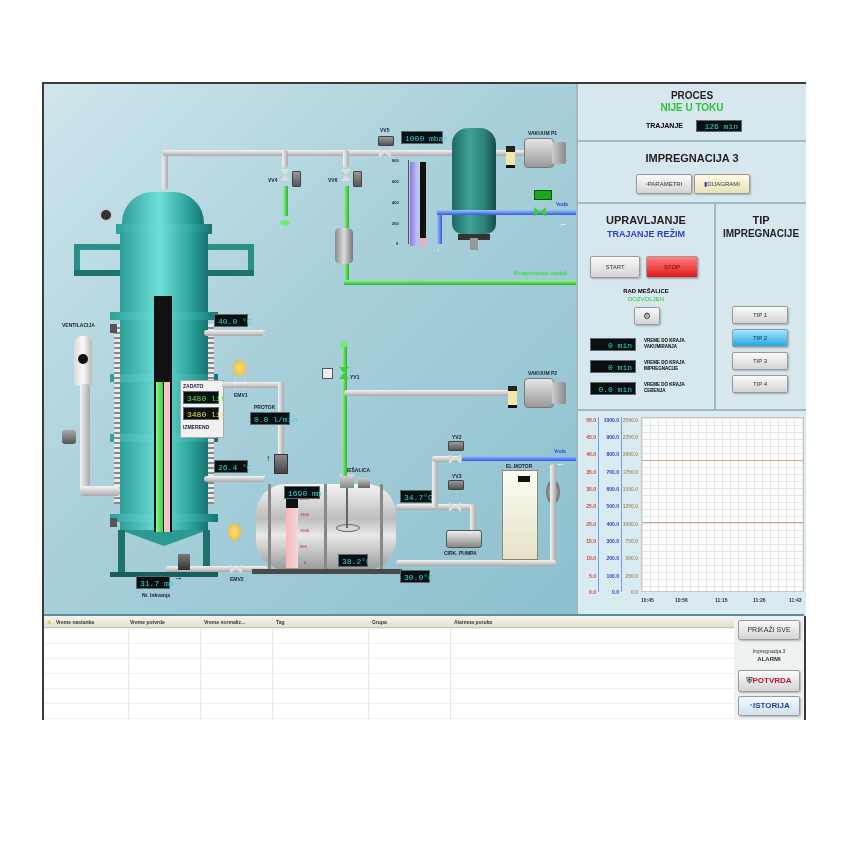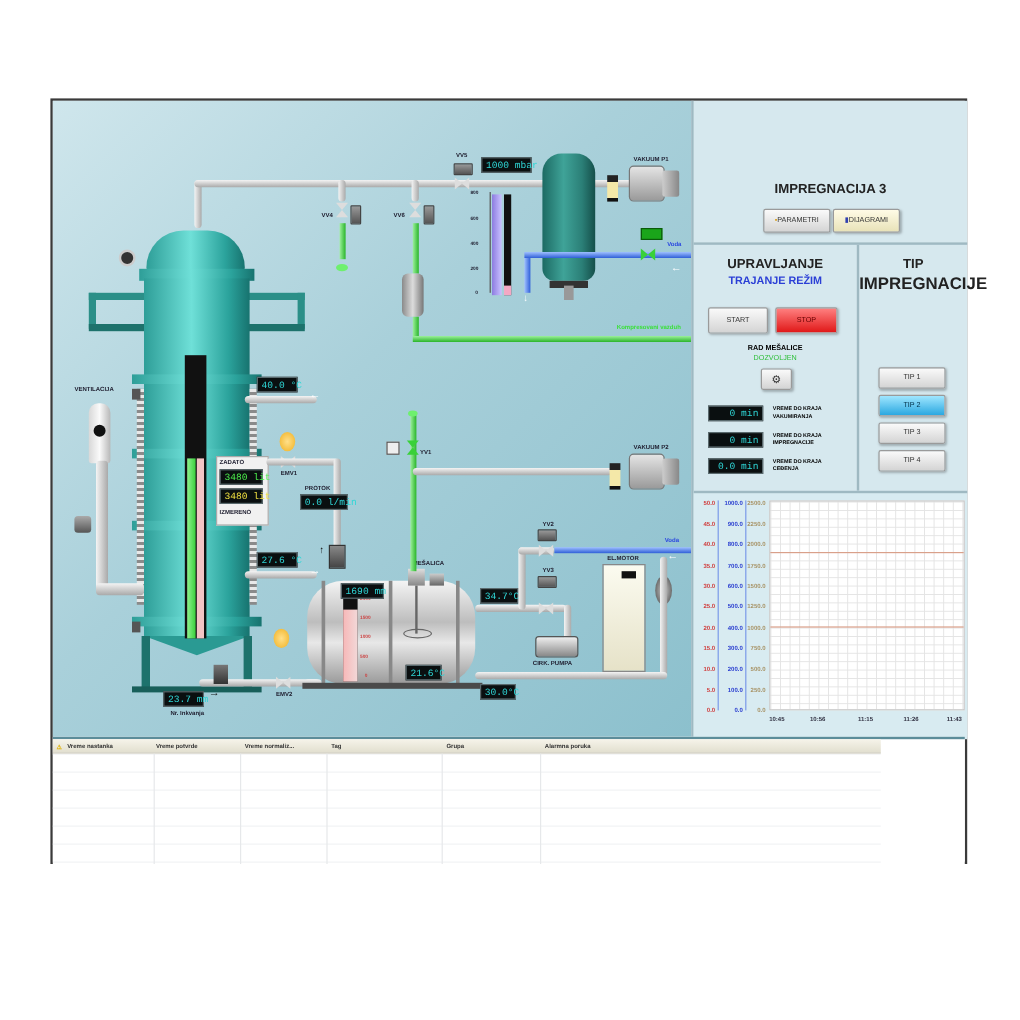--- a/index.html
+++ b/index.html
@@ -135,40 +135,40 @@
 
     <div class="abs" style="left:136px;top:296px;width:42px;height:56px;background:#f1f1f1;border:1px solid #aaa;"></div>
     <div class="lbl" style="left:139px;top:299px;">ZADATO</div>
     <div class="lcd g" style="left:139px;top:307px;width:36px;">3480 lit</div>
     <div class="lcd y" style="left:139px;top:323px;width:36px;">3480 lit</div>
     <div class="lbl" style="left:139px;top:340px;">IZMERENO</div>
 
     <div class="lcd" style="left:170px;top:230px;width:34px;">40.0 °C</div>
     <div class="pipe-h" style="left:160px;top:246px;width:60px;"></div>
     <div class="abs" style="left:214px;top:240px;color:#fff;font-size:9px;">←</div>
-    <div class="lcd" style="left:170px;top:376px;width:34px;">27.6 °C</div>
+    <div class="lcd" style="left:170px;top:376px;width:34px;">26.4 °C</div>
     <div class="pipe-h" style="left:160px;top:392px;width:60px;"></div>
     <div class="abs" style="left:214px;top:386px;color:#fff;font-size:9px;">→</div>
 
     <div class="abs" style="left:189px;top:276px;width:13px;height:16px;background:radial-gradient(#ffe08a,#f0b020);border-radius:50%;"></div>
     <div class="valve" style="left:190px;top:296px;"></div>
     <div class="lbl" style="left:190px;top:308px;">EMV1</div>
     <div class="pipe-h" style="left:178px;top:298px;width:60px;"></div>
     <div class="pipe-v" style="left:234px;top:298px;height:75px;"></div>
     <div class="lbl" style="left:210px;top:320px;">PROTOK</div>
     <div class="lcd" style="left:206px;top:328px;width:40px;">0.0 l/min</div>
     <div class="abs" style="left:230px;top:370px;width:12px;height:18px;background:linear-gradient(#888,#444);border:1px solid #333;"></div>
     <div class="abs" style="left:222px;top:370px;color:#111;font-size:8px;">↑</div>
 
     <div class="abs" style="left:184px;top:440px;width:13px;height:16px;background:radial-gradient(#ffe08a,#f0b020);border-radius:50%;"></div>
     <div class="pipe-h" style="left:122px;top:482px;width:100px;"></div>
     <div class="valve" style="left:186px;top:480px;"></div>
     <div class="lbl" style="left:186px;top:492px;">EMV2</div>
     <div class="abs" style="left:134px;top:470px;width:12px;height:16px;background:linear-gradient(#777,#333);"></div>
-    <div class="lcd" style="left:92px;top:492px;width:34px;">23.7 mm</div>
+    <div class="lcd" style="left:92px;top:492px;width:34px;">31.7 mm</div>
     <div class="abs" style="left:130px;top:488px;color:#111;font-size:9px;">→</div>
     <div class="lbl" style="left:98px;top:508px;">Nr. Inkvanja</div>
 
     <div class="lbl" style="left:18px;top:238px;">VENTILACIJA</div>
     <div class="abs" style="left:30px;top:252px;width:18px;height:50px;background:linear-gradient(90deg,#d8d8d8,#fafafa,#b8b8b8);border-radius:8px 8px 2px 2px;"></div>
     <div class="abs" style="left:34px;top:270px;width:10px;height:10px;background:#111;border-radius:50%;"></div>
     <div class="pipe-v" style="left:36px;top:300px;height:110px;width:10px;"></div>
     <div class="pipe-h" style="left:36px;top:402px;width:40px;height:10px;"></div>
     <div class="abs" style="left:18px;top:346px;width:14px;height:14px;background:linear-gradient(#aaa,#555);border-radius:3px;"></div>
     <div class="abs" style="left:55px;top:124px;width:10px;height:10px;background:#333;border-radius:50%;border:2px solid #ccc;"></div>
@@ -184,21 +184,21 @@
 
     <div class="abs" style="left:242px;top:412px;width:12px;height:72px;background:#111;">
         <div style="position:absolute;bottom:0;left:0;width:12px;height:60px;background:linear-gradient(90deg,#f7b8b8,#f2d8d8);"></div>
       </div>
     <div class="lbl" style="left:256px;top:412px;font-size:4px;color:#c44;">2000</div>
     <div class="lbl" style="left:256px;top:428px;font-size:4px;color:#c44;">1500</div>
     <div class="lbl" style="left:256px;top:444px;font-size:4px;color:#c44;">1000</div>
     <div class="lbl" style="left:256px;top:460px;font-size:4px;color:#c44;">500</div>
     <div class="lbl" style="left:260px;top:476px;font-size:4px;color:#c44;">0</div>
     <div class="lcd" style="left:240px;top:402px;width:36px;">1690 mm</div>
-    <div class="lcd" style="left:294px;top:470px;width:30px;">21.6°C</div>
+    <div class="lcd" style="left:294px;top:470px;width:30px;">38.2°C</div>
 
     <div class="abs" style="left:296px;top:390px;width:14px;height:14px;background:linear-gradient(#ddd,#888);"></div>
     <div class="abs" style="left:314px;top:394px;width:12px;height:10px;background:linear-gradient(#ccc,#666);"></div>
     <div class="lbl" style="left:300px;top:383px;">MEŠALICA</div>
     <div class="abs" style="left:302px;top:404px;width:2px;height:40px;background:#666;"></div>
     <div class="abs" style="left:292px;top:440px;width:22px;height:6px;border:1px solid #666;border-radius:50%;"></div>
 
     <div class="gpipe-v" style="left:298px;top:262px;height:130px;"></div>
     <div class="valve green" style="left:294px;top:284px;transform:rotate(90deg);"></div>
     <div class="lbl" style="left:306px;top:290px;">YV1</div>
@@ -232,20 +232,26 @@
     <div class="abs" style="left:474px;top:392px;width:12px;height:6px;background:#111;"></div>
     <div class="lbl" style="left:462px;top:379px;">EL.MOTOR</div>
     <div class="abs" style="left:502px;top:396px;width:14px;height:24px;background:radial-gradient(#ccc,#444);border-radius:50%;"></div>
     <div class="pipe-v" style="left:506px;top:380px;height:100px;"></div>
     <div class="pipe-h" style="left:352px;top:476px;width:160px;"></div>
     <div class="lcd" style="left:356px;top:486px;width:30px;">30.0°C</div>
     <div class="abs" style="left:512px;top:374px;color:#fff;font-size:9px;">←</div>
   </div>
 
   <div class="rightpanel">
+    <div class="section" style="top:0;height:58px;">
+      <div class="ptitle" style="position:absolute;top:6px;width:100%;font-size:10px;">PROCES</div>
+      <div class="ptitle" style="position:absolute;top:18px;width:100%;font-size:10px;color:#2fbf3a;">NIJE U TOKU</div>
+      <div style="position:absolute;top:38px;left:68px;font-size:7px;font-weight:bold;">TRAJANJE</div>
+      <div class="lcd" style="left:118px;top:36px;width:46px;height:12px;line-height:11px;">126 min</div>
+    </div>
 
     <div class="section" style="top:58px;height:62px;">
       <div class="ptitle" style="position:absolute;top:10px;width:100%;">IMPREGNACIJA 3</div>
       <div class="btn" style="left:58px;top:32px;width:56px;height:20px;line-height:18px;">
         <span style="color:#d8a020;">▪</span><span>PARAMETRI</span>
       </div>
       <div class="btn" style="left:116px;top:32px;width:56px;height:20px;line-height:18px;background:linear-gradient(#fffbe6,#e8e2b8);">
         <span style="color:#3040b0;">▮</span><span>DIJAGRAMI</span>
       </div>
     </div>
@@ -262,21 +268,21 @@
       <div class="lcd" style="left:12px;top:134px;width:46px;height:13px;">0 min</div>
       <div style="position:absolute;left:66px;top:134px;width:62px;font-size:4.5px;font-weight:bold;line-height:6px;">VREME DO KRAJA VAKUMIRANJA</div>
       <div class="lcd" style="left:12px;top:156px;width:46px;height:13px;">0 min</div>
       <div style="position:absolute;left:66px;top:156px;width:62px;font-size:4.5px;font-weight:bold;line-height:6px;">VREME DO KRAJA IMPREGNACIJE</div>
       <div class="lcd" style="left:12px;top:178px;width:46px;height:13px;">0.0 min</div>
       <div style="position:absolute;left:66px;top:178px;width:62px;font-size:4.5px;font-weight:bold;line-height:6px;">VREME DO KRAJA CEĐENJA</div>
     </div>
 
     <div class="abs" style="left:138px;top:120px;width:90px;height:205px;">
       <div class="ptitle" style="position:absolute;top:10px;width:100%;">TIP</div>
-      <div class="ptitle" style="position:absolute;top:24px;width:100%;font-size:14px;">IMPREGNACIJE</div>
+      <div class="ptitle" style="position:absolute;top:24px;width:100%;font-size:10px;">IMPREGNACIJE</div>
       <div class="btn" style="left:16px;top:102px;width:56px;height:18px;line-height:16px;">TIP 1</div>
       <div class="btn blue" style="left:16px;top:125px;width:56px;height:18px;line-height:16px;">TIP 2</div>
       <div class="btn" style="left:16px;top:148px;width:56px;height:18px;line-height:16px;">TIP 3</div>
       <div class="btn" style="left:16px;top:171px;width:56px;height:18px;line-height:16px;">TIP 4</div>
     </div>
 
     <div class="chart-area" style="border-top:2px solid #9fb9c2;">
       <div class="axiscol" style="left:0;color:#d04040;">
         <div style="top:0">50.0</div>
           <div style="top:17px">45.0</div>
@@ -340,14 +346,25 @@
       <span style="left:328px;">Grupa</span>
       <span style="left:410px;">Alarmna poruka</span>
     </div>
     <div class="alarm-rows"></div>
     <div class="colline" style="left:84px;"></div>
     <div class="colline" style="left:156px;"></div>
     <div class="colline" style="left:228px;"></div>
     <div class="colline" style="left:324px;"></div>
     <div class="colline" style="left:406px;"></div>
 
+    <div class="alarm-side">
+      <div class="btn" style="left:4px;top:4px;width:62px;height:20px;line-height:18px;font-size:7px;">PRIKAŽI SVE</div>
+      <div style="position:absolute;top:32px;width:100%;text-align:center;font-size:5px;color:#333;">Impregnacija 3</div>
+      <div style="position:absolute;top:40px;width:100%;text-align:center;font-size:6px;font-weight:bold;color:#333;">ALARMI</div>
+      <div class="btn" style="left:4px;top:54px;width:62px;height:22px;line-height:20px;font-size:8px;font-weight:bold;color:#c0163a;">
+        <span style="color:#444;">⛨</span><span>POTVRDA</span>
+      </div>
+      <div class="btn" style="left:4px;top:80px;width:62px;height:20px;line-height:18px;font-size:8px;font-weight:bold;color:#1b3f9c;background:linear-gradient(#f6fbff,#cfe0ee);">
+        <span style="color:#3a8ed0;">◔</span><span>ISTORIJA</span>
+      </div>
+    </div>
   </div>
 </div>
 
 </body></html>

